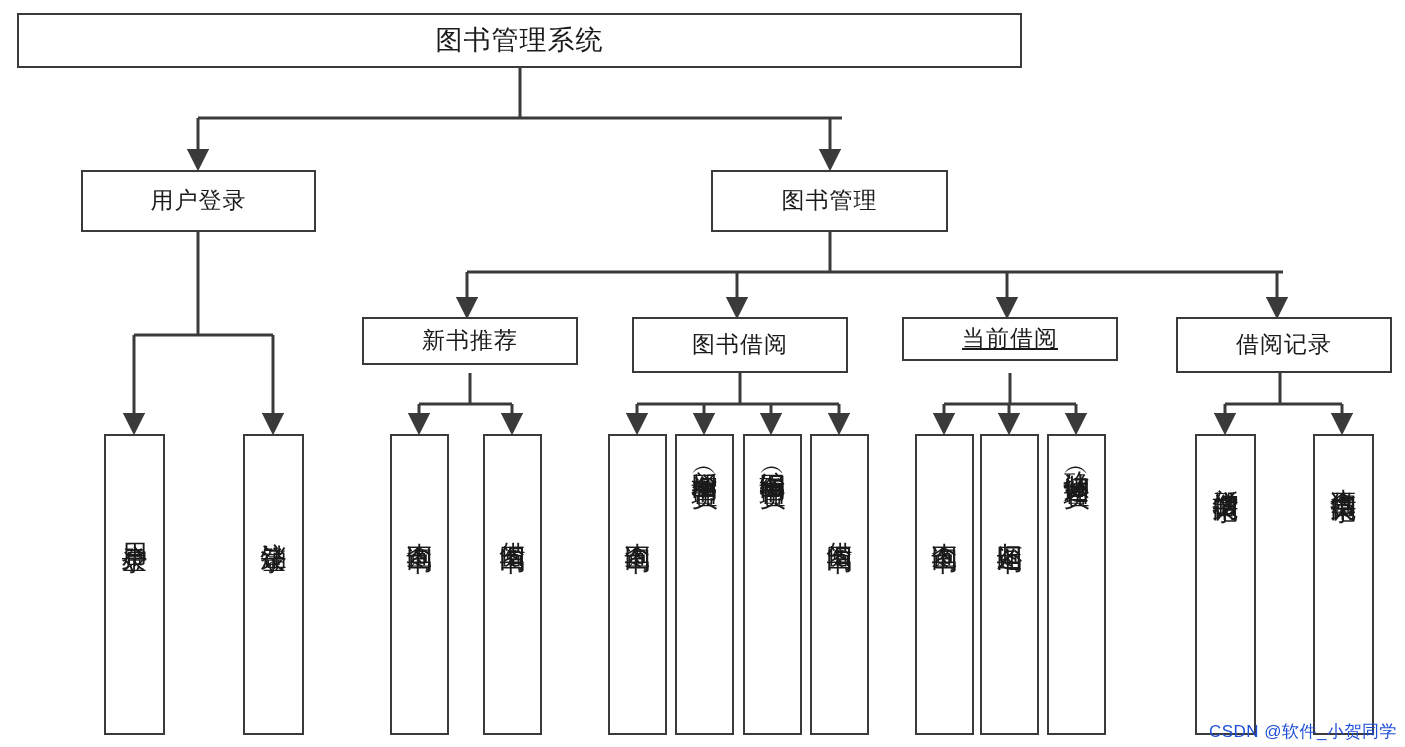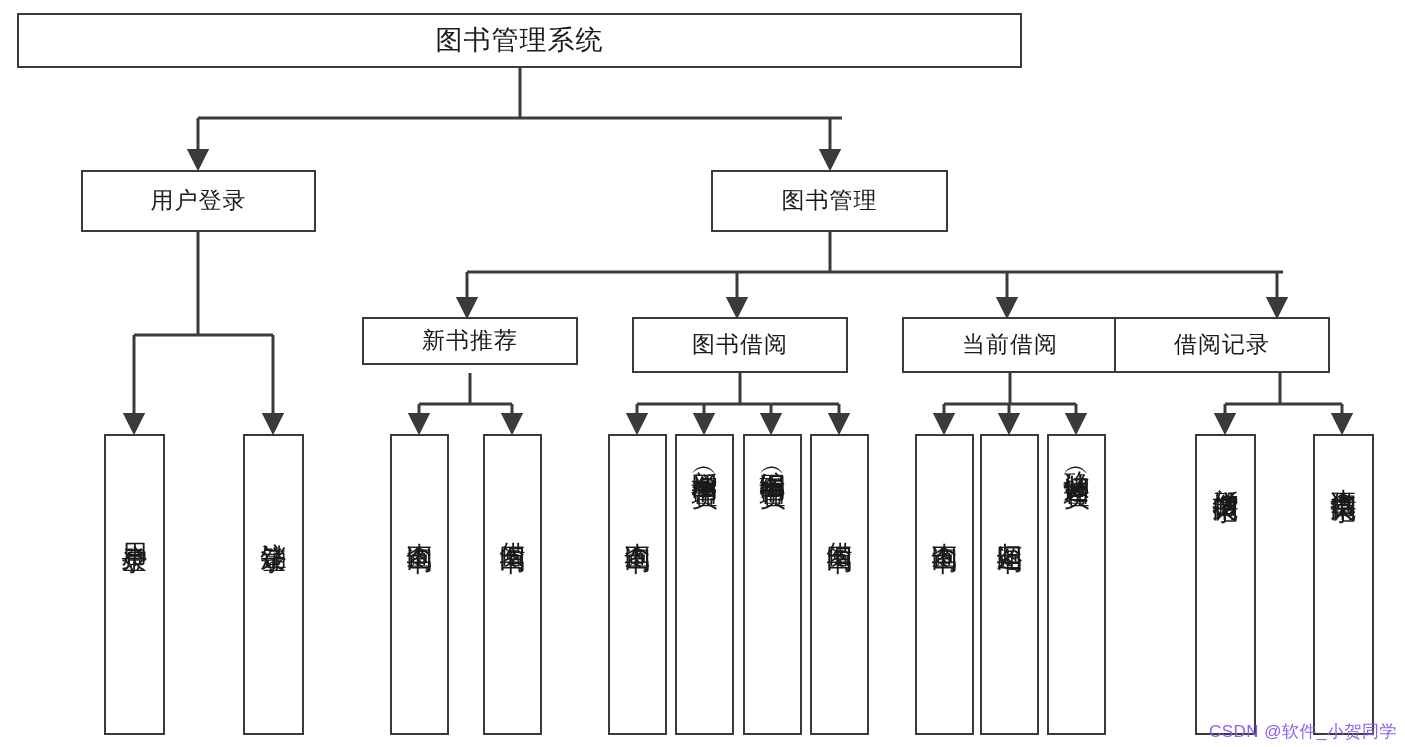--- a/index.html
+++ b/index.html
@@ -62,21 +62,21 @@
     margin-top: 72px;
   }
   .leaf-long .vtext {
     margin-top: 0px;
   }
   .watermark {
     position: absolute;
     right: 8px;
     bottom: 4px;
     font-size: 17px;
-    color: #8b5cf6;
+    color: #1d4ed8;
     letter-spacing: 0.5px;
     white-space: nowrap;
   }
 </style>
 </head>
 <body>
 
 <div id="canvas">
 
   <svg id="edge-layer" viewBox="0 0 1405 747" xmlns="http://www.w3.org/2000/svg">
@@ -139,24 +139,24 @@
   <div class="node node-h" style="left:711px; top:170px; width:237px; height:62px;align-items:center;">
     <span>图书管理</span>
   </div>
 
   <div class="node node-h" style="left:362px; top:317px; width:216px; height:48px;">
     <span>新书推荐</span>
   </div>
   <div class="node node-h" style="left:632px; top:317px; width:216px; height:56px;">
     <span>图书借阅</span>
   </div>
-  <div class="node node-h" style="left:902px; top:317px; width:216px; height:56px;">
+  <div class="node node-h" style="left:902px; top:317px; width:216px; height:44px;text-decoration:underline;">
     <span>当前借阅</span>
   </div>
-  <div class="node node-h" style="left:1114px; top:317px; width:216px; height:56px;">
+  <div class="node node-h" style="left:1176px; top:317px; width:216px; height:56px;">
     <span>借阅记录</span>
   </div>
 
   <div class="node node-v leaf-mid" style="left:104px; top:434px; width:61px; height:301px;">
     <span class="vtext">用户登录</span>
   </div>
   <div class="node node-v leaf-mid" style="left:243px; top:434px; width:61px; height:301px;">
     <span class="vtext">注销登录</span>
   </div>
 

